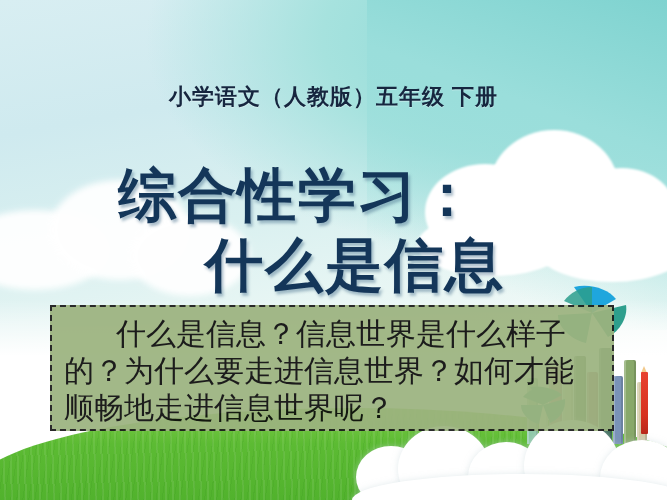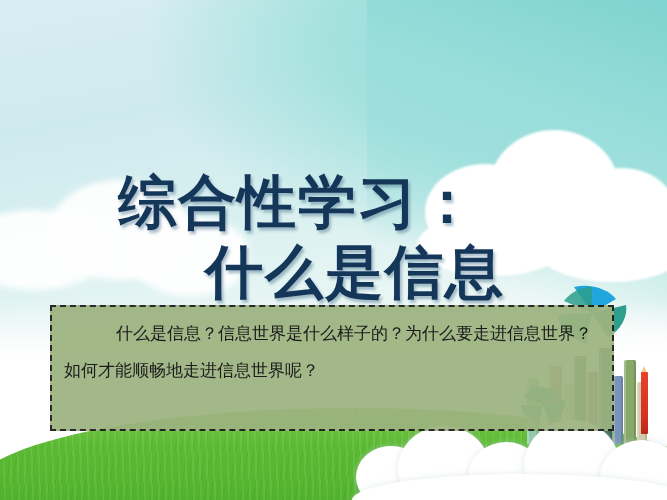--- a/index.html
+++ b/index.html
@@ -94,43 +94,42 @@
     font-weight:bold;
     font-size:22px;
     letter-spacing:1px;
     color:#16263f;
     text-shadow:0 1px 0 rgba(255,255,255,.35);
   }
 
   #title-block {
     position:absolute; left:0; top:160px; width:667px;
     color:#143659;
-    font-family:Liberation Mono, monospace;
+    font-family:Liberation Sans, sans-serif;
     font-weight:bold;
     font-size:58px;
     line-height:70px;
     letter-spacing:2px;
     text-shadow:2px 3px 3px rgba(70,110,140,.45);
-    margin-top:12px;
   }
   #title-line-1 { padding-left:118px; }
   #title-line-2 { padding-left:205px; }
 
   
   #question-box {
     position:absolute; left:50px; top:305px;
     width:564px; height:126px;
     background:#9cb37f;
     border:2px dashed #1a1a1a;
     padding:8px 10px 4px 12px;
     opacity:.93;
   }
   #question-text {
     font-family:"Liberation Serif","DejaVu Serif",serif;
-    font-size:17px;
+    font-size:30px;
     line-height:37px;
     color:#0b0b0b;
     text-indent:52px;
     letter-spacing:0px;
     word-break:break-all;
   }
 </style>
 </head>
 <body>
 
@@ -194,20 +193,21 @@
 
   <div class="cloud-group" id="cloud-bank">
       <div class="cloud" style="left: 4px; top: 38px; width: 70px; height: 62px;"></div>
       <div class="cloud" style="left: 46px; top: 18px; width: 92px; height: 86px;"></div>
       <div class="cloud" style="left: 116px; top: 34px; width: 76px; height: 70px;"></div>
       <div class="cloud" style="left: 172px; top: 12px; width: 96px; height: 92px;"></div>
       <div class="cloud" style="left: 248px; top: 32px; width: 84px; height: 76px;"></div>
       <div class="cloud" style="left: 0px; top: 66px; width: 340px; height: 52px;"></div>
     </div>
 
+  <div id="subtitle">小学语文（人教版）五年级 下册</div>
 
   <div id="title-block">
     <div id="title-line-1">综合性学习：</div>
     <div id="title-line-2">什么是信息</div>
   </div>
 
   <div id="question-box">
     <div id="question-text">什么是信息？信息世界是什么样子的？为什么要走进信息世界？如何才能顺畅地走进信息世界呢？</div>
   </div>
 

